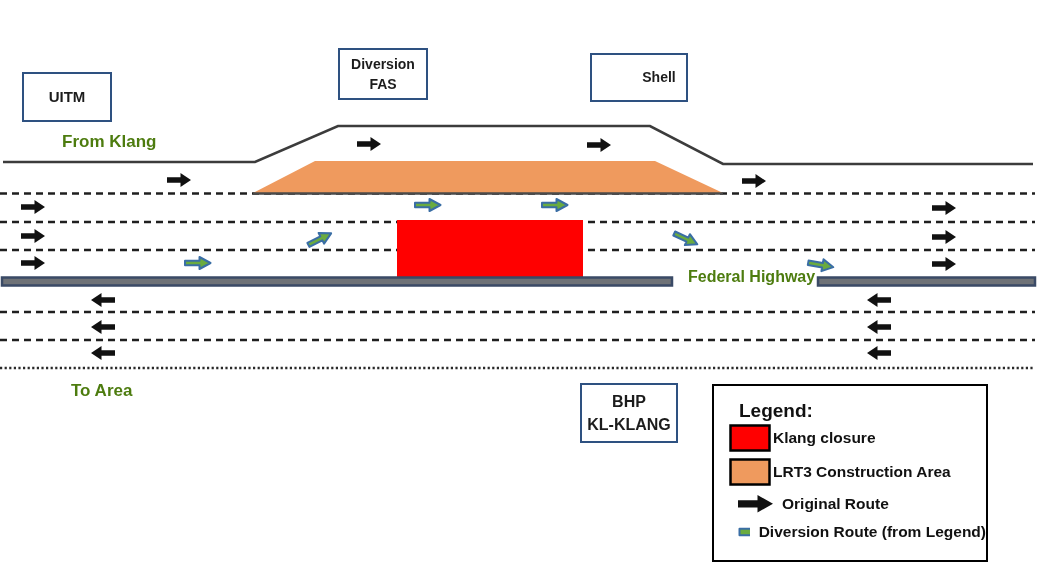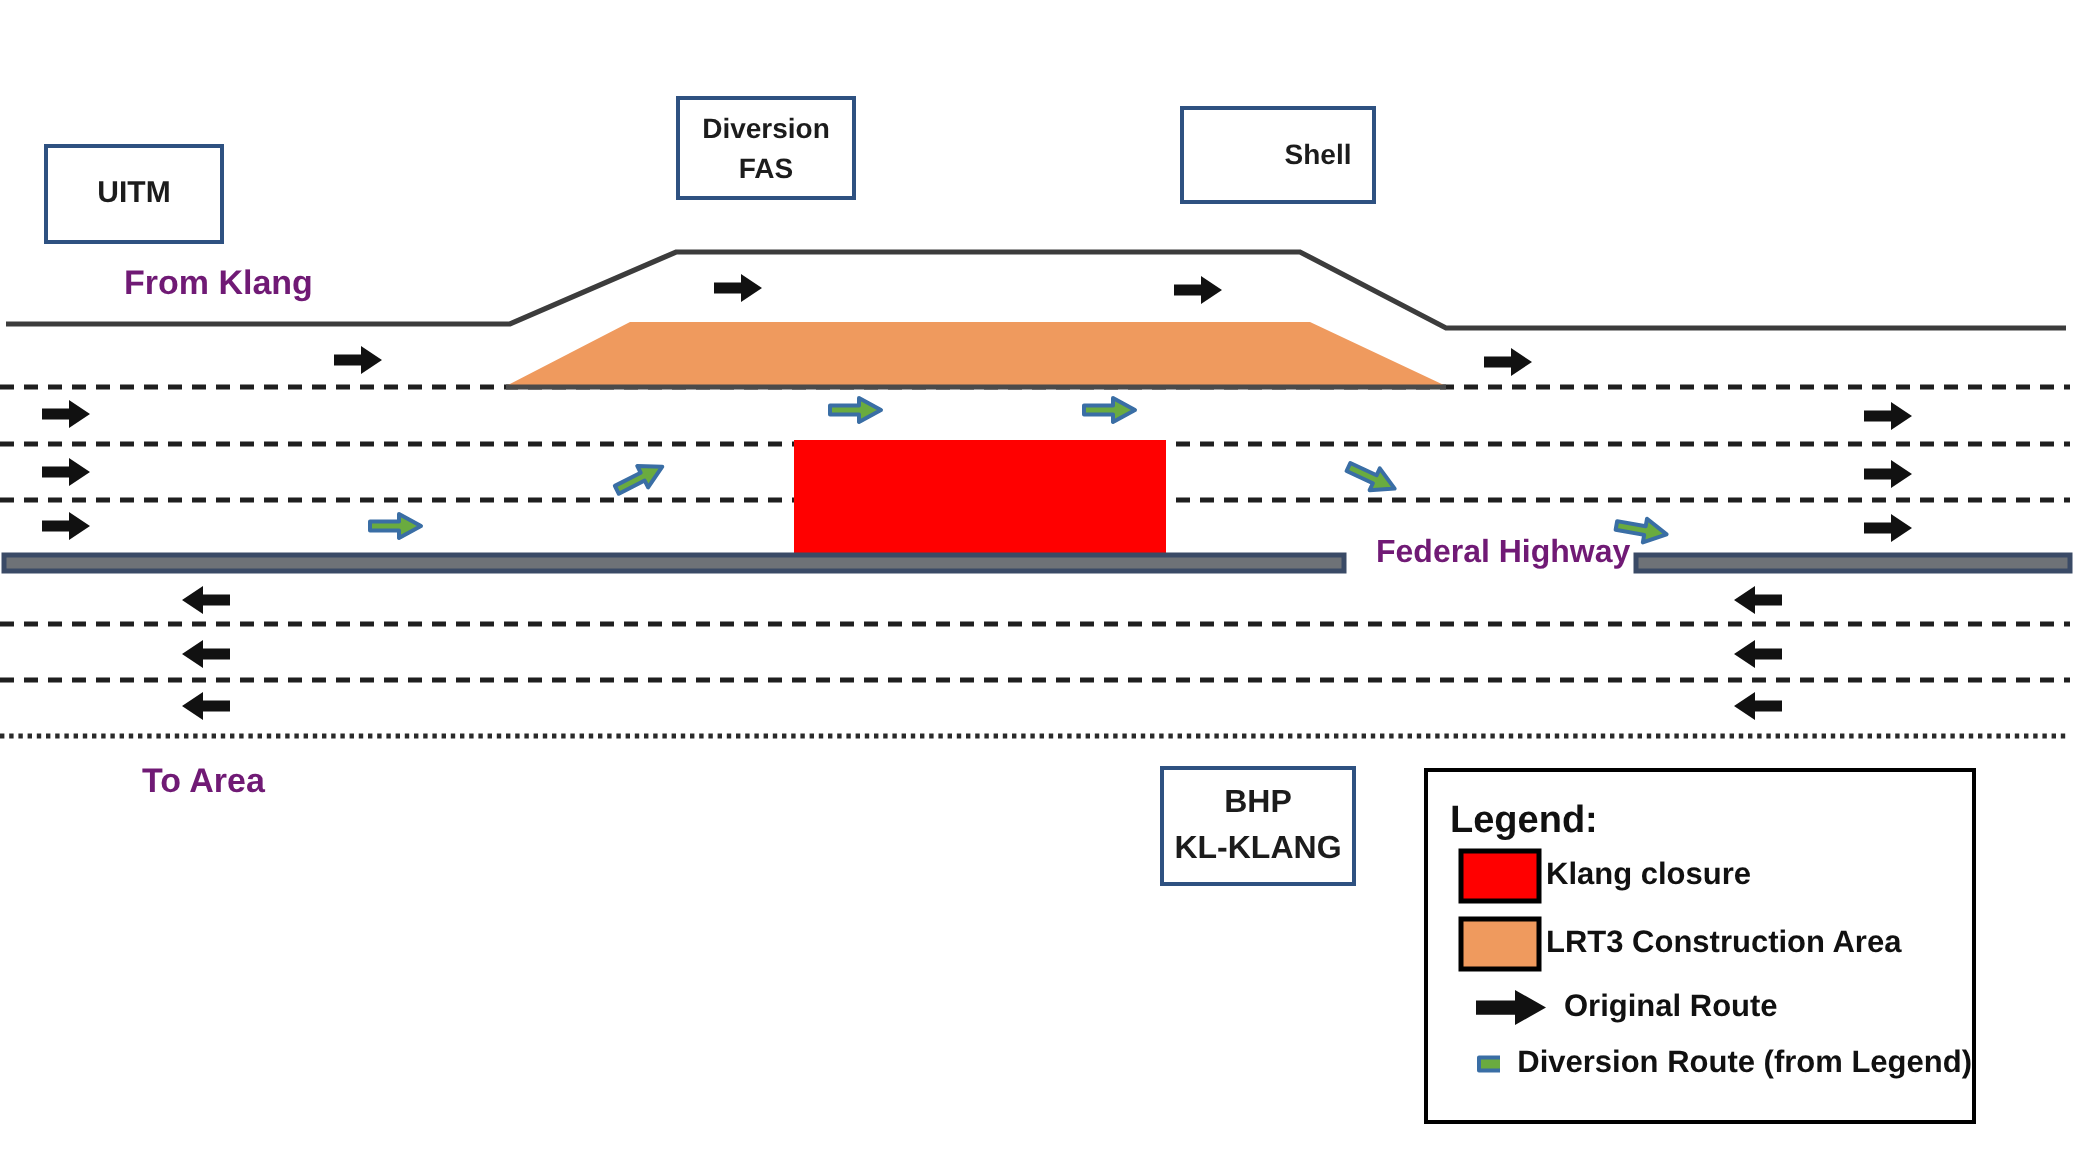--- a/index.html
+++ b/index.html
@@ -11,26 +11,26 @@
   .dash  { stroke:#1f1f1f; stroke-width:2.4; stroke-dasharray:7 5; }
   .dot   { stroke:#2a2a2a; stroke-width:2.4; stroke-dasharray:2.2 2.4; }
   .roadedge { stroke:#3c3c3c; stroke-width:2.6; fill:none; }
   .barrow { fill:#111111; }
   .garrow { fill:#6AAB3F; stroke:#3A6EA5; stroke-width:2; stroke-linejoin:round; }
   .landmark-box {
     position:absolute; border:2px solid #2E5181; background:#fff;
     display:flex; flex-direction:column; align-items:center; justify-content:center;
     font-weight:600; color:#1c1c1c; text-align:center; line-height:1.45;
   }
-  .road-label { position:absolute; font-weight:700; color:#701a75; white-space:nowrap; }
+  .road-label { position:absolute; font-weight:700; color:#4d7c0f; white-space:nowrap; }
   .legend {
     position:absolute; left:712px; top:384px; width:272px; height:174px;
     border:2.5px solid #000; background:#fff;
   }
-  .legend-title { margin:14px 0 2px 11px; font-size:19px; font-weight:700; color:#111; }
+  .legend-title { margin:14px 0 2px 25px; font-size:19px; font-weight:700; color:#111; }
   .legend-row { display:flex; align-items:center; margin:0 0 6px 15px; gap:2px; }
   .legend-row.arrow-row { margin-top:9px; gap:9px; margin-left:24px; }
   .legend-label { font-size:15.5px; font-weight:600; color:#111; white-space:nowrap; }
   .swatch-svg { display:block; }
 </style>
 </head>
 <body>
 
 <div class="canvas">
 

